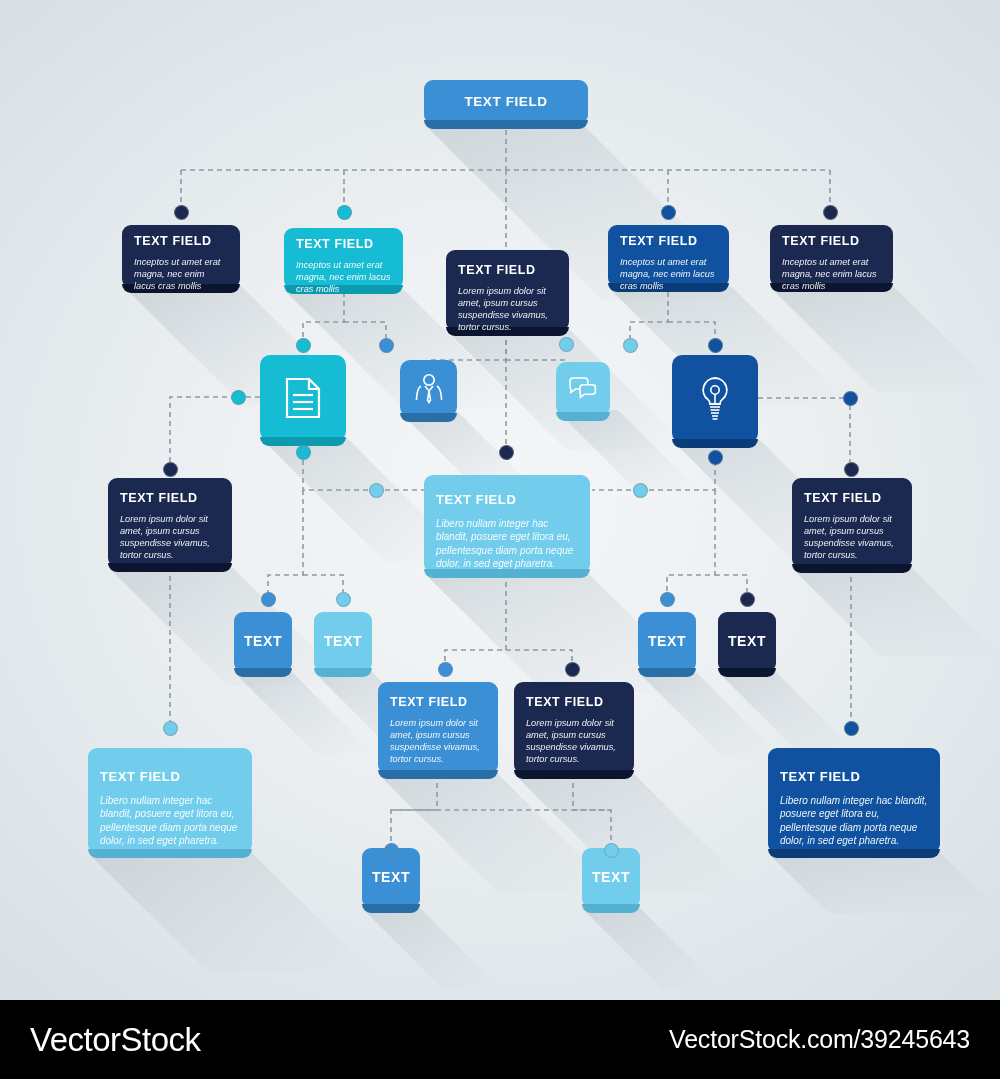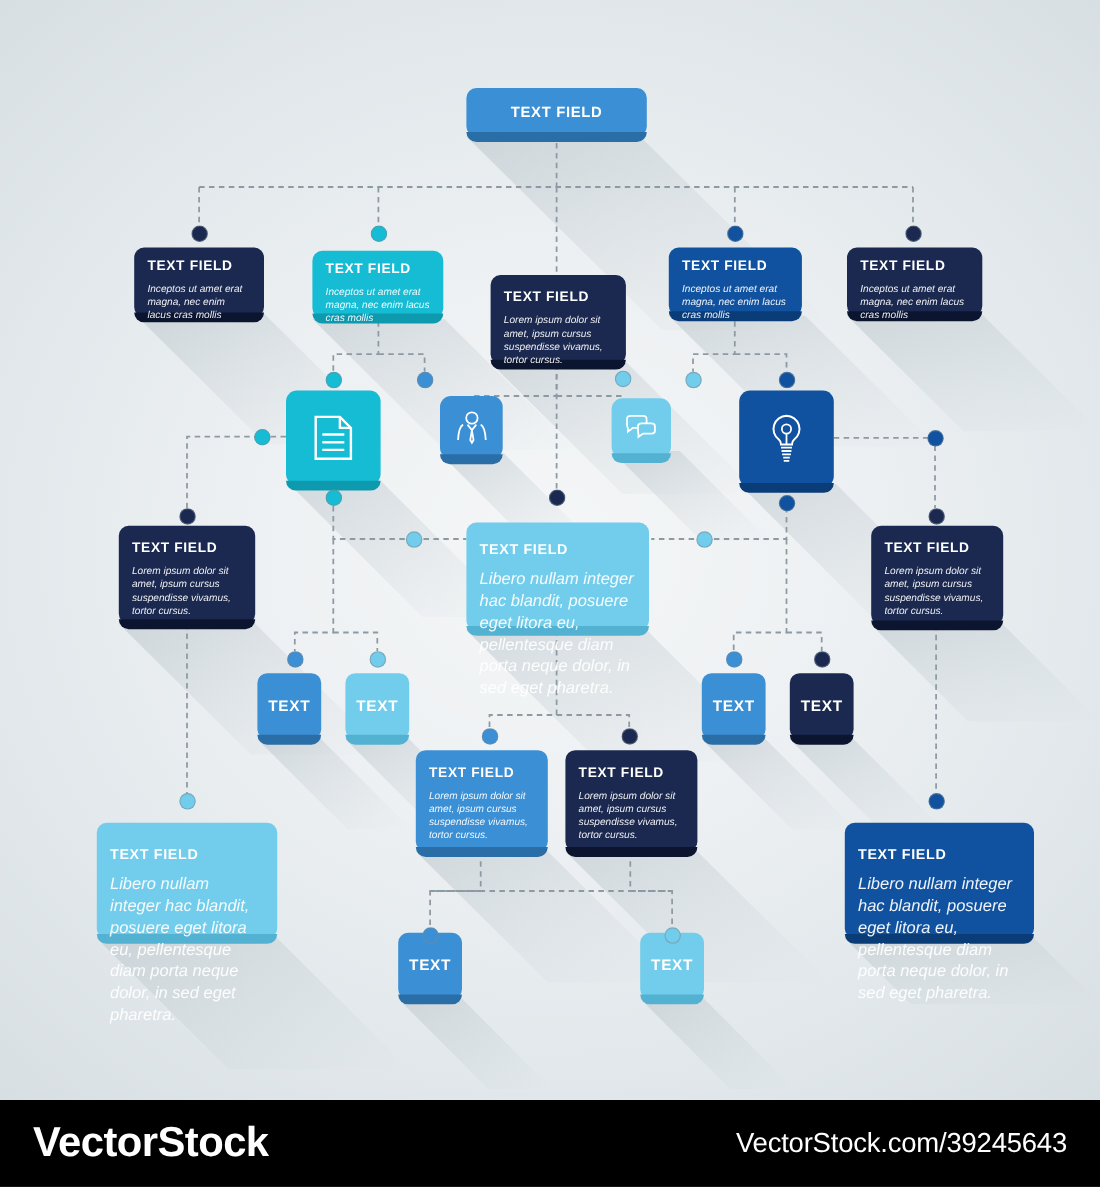--- a/index.html
+++ b/index.html
@@ -34,21 +34,21 @@
   .node .body {
     font-style: italic;
     line-height: 1.32;
     opacity: .93;
   }
   .node.card { padding: 10px 12px 12px; }
   .node.card .title { font-size: 12.5px; margin-bottom: 7px; }
   .node.card .body  { font-size: 9.2px; }
 
   .node.wide .title { font-size: 13px; }
-  .node.wide .body  { font-size: 15px; }
+  .node.wide .body  { font-size: 10px; }
 
   .node.root {
     display: flex; align-items: center; justify-content: center;
   }
   .node.root .title { font-size: 13.5px; }
 
   .node.chip {
     display: flex; align-items: center; justify-content: center;
     border-radius: 9px;
   }
@@ -82,21 +82,21 @@
 
   
   #footer {
     position: absolute; left: 0; top: 1000px;
     width: 1000px; height: 79px;
     background: #000000;
     display: flex; align-items: center; justify-content: space-between;
     padding: 0 30px;
   }
   #footer .brand {
-    color: #ffffff; font-size: 38px; font-weight: bold; letter-spacing: -.5px;
+    color: #ffffff; font-size: 33px; font-weight: normal; letter-spacing: -.5px;
   }
   #footer .url {
     color: #ffffff; font-size: 25px; letter-spacing: -.2px;
   }
 </style>
 </head>
 <body>
 
 <div id="canvas">
 

